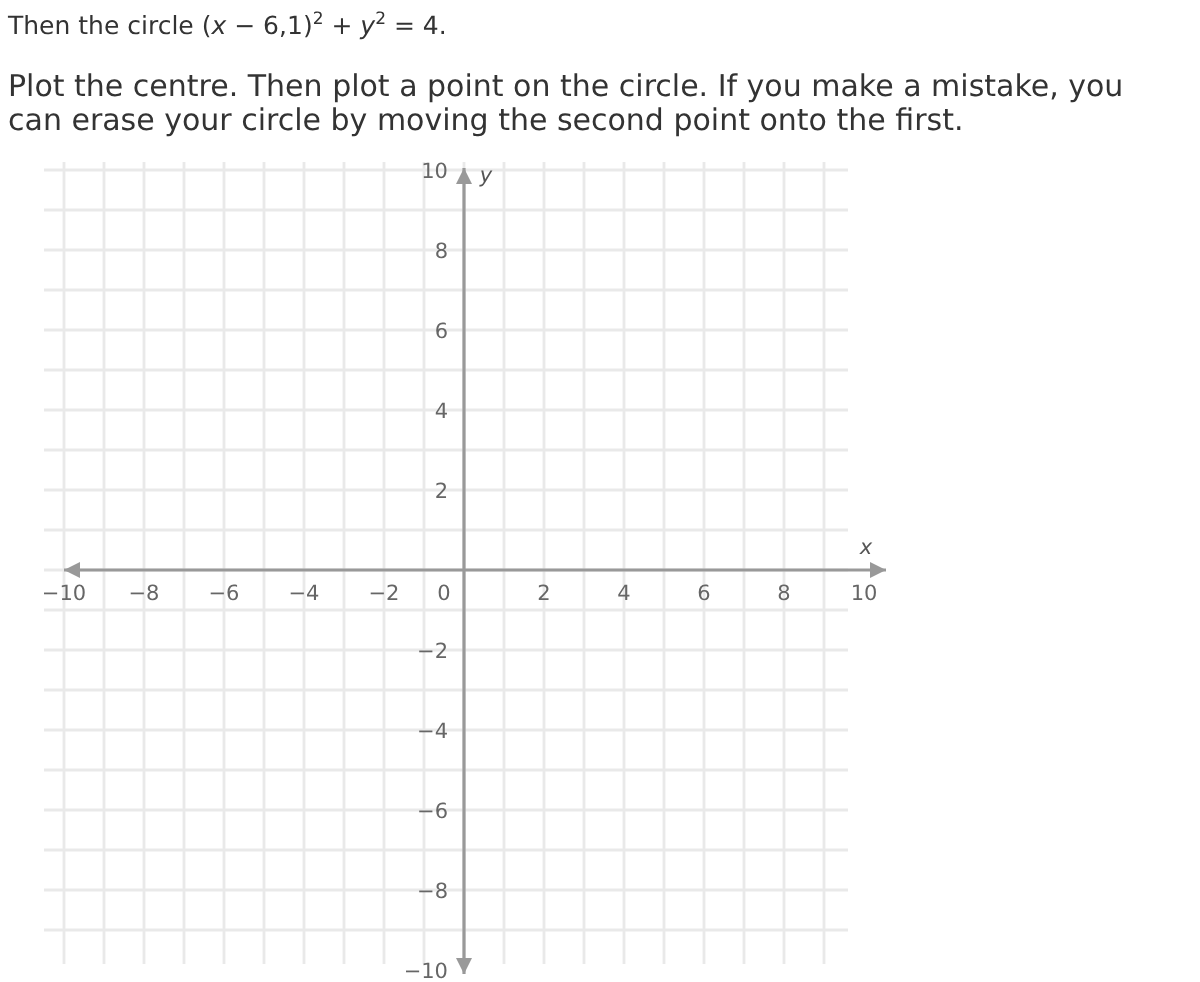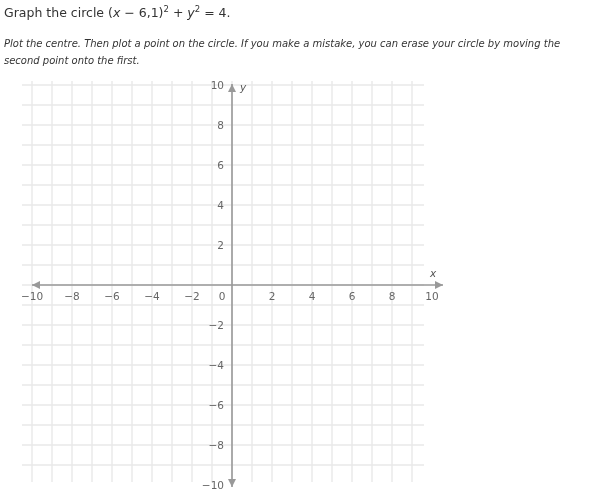--- a/index.html
+++ b/index.html
@@ -32,23 +32,22 @@
   }
   #question-line .var {
     font-style: italic;
   }
   sup {
     font-size: 8.5px;
     vertical-align: super;
     line-height: 0;
   }
   #instruction-block {
-    font-size: 10px;
+    font-size: 15px;
     line-height: 17px;
-    font-style: italic;
     color: #333333;
     padding-top: 14px;
     width: 580px;
   }
 
   
   #graph-area {
     position: absolute;
     left: 0px;
     top: 0px;
@@ -68,21 +67,21 @@
     font-family: "DejaVu Sans", "Liberation Sans", sans-serif;
     font-size: 10.5px;
     font-style: italic;
     fill: #555555;
   }
 </style>
 </head>
 <body>
 
 <div id="prompt-area">
-  <div id="question-line"><span>Graph the circle (</span><span class="var">x</span><span> − 6,1)</span><sup>2</sup><span> + </span><span class="var">y</span><sup>2</sup><span> = 4.</span></div>
+  <div id="question-line"><span>Then the circle (</span><span class="var">x</span><span> − 6,1)</span><sup>2</sup><span> + </span><span class="var">y</span><sup>2</sup><span> = 4.</span></div>
   <div id="instruction-block">Plot the centre. Then plot a point on the circle. If you make a mistake, you can erase your circle by moving the second point onto the first.</div>
 </div>
 
 <div id="graph-area">
   <svg id="graph-svg" width="600" height="491" viewBox="0 0 600 491" xmlns="http://www.w3.org/2000/svg">
     <g id="gridlines">
         <line x1="32" y1="81" x2="32" y2="482" stroke="#e9e9e9" stroke-width="1.4"></line>
         <line x1="52" y1="81" x2="52" y2="482" stroke="#e9e9e9" stroke-width="1.4"></line>
         <line x1="72" y1="81" x2="72" y2="482" stroke="#e9e9e9" stroke-width="1.4"></line>
         <line x1="92" y1="81" x2="92" y2="482" stroke="#e9e9e9" stroke-width="1.4"></line>

